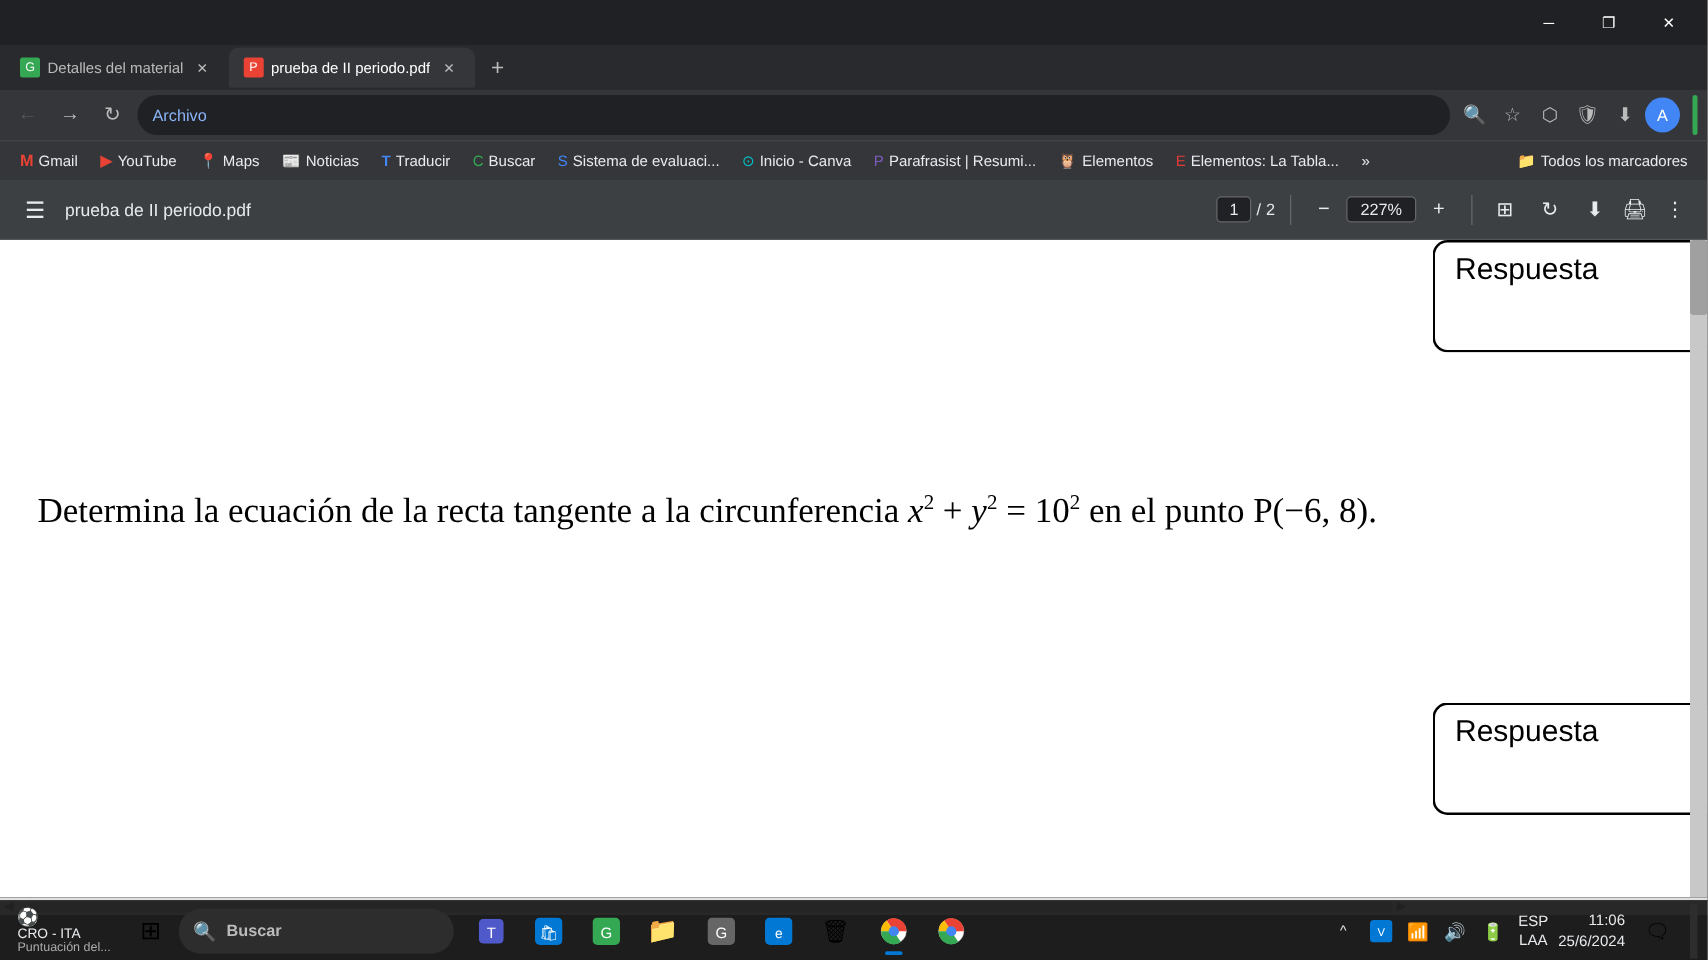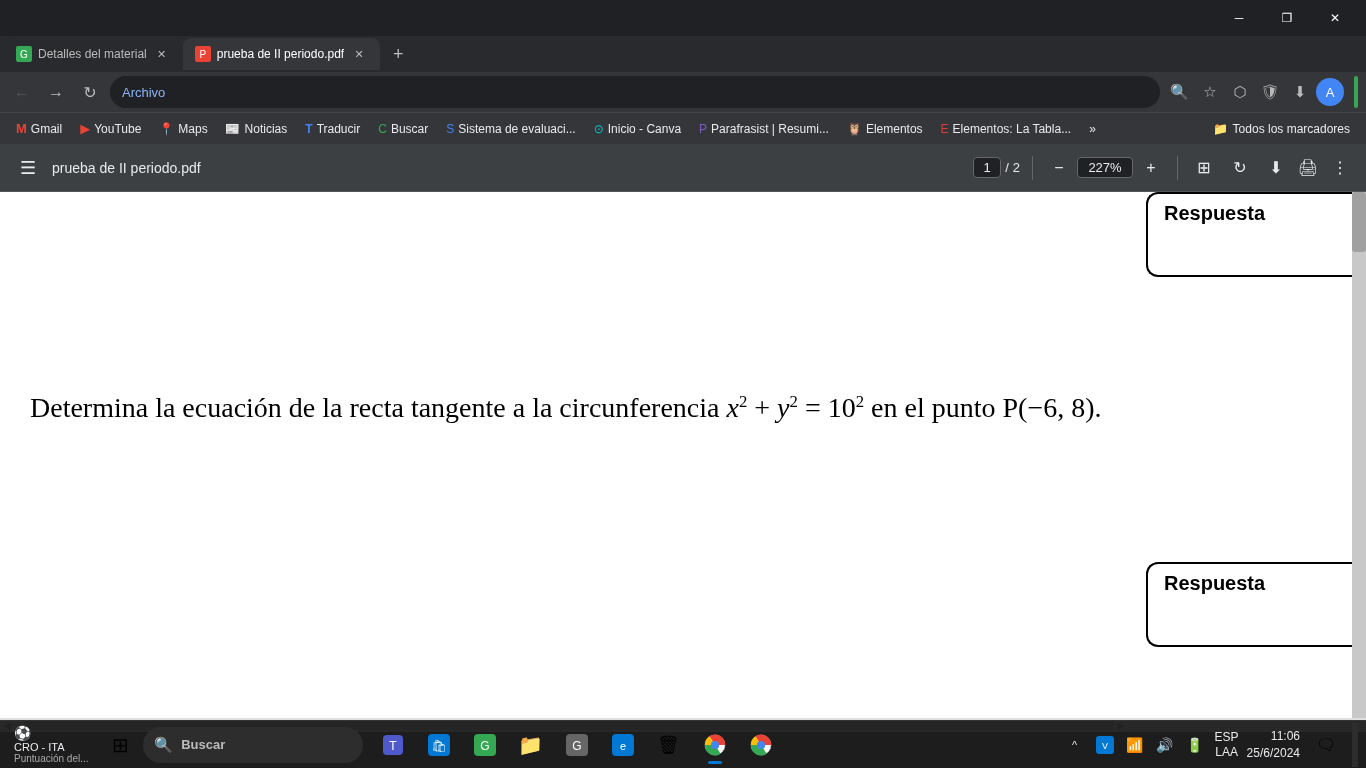--- a/index.html
+++ b/index.html
@@ -316,22 +316,22 @@
       position: absolute;
       right: 0;
       width: 220px;
       border: 2px solid #000;
       border-right: none;
       border-radius: 12px 0 0 12px;
       padding: 8px 16px 50px 16px;
       background: #fff;
     }
     .respuesta-box-title {
-      font-size: 20px;
-      font-weight: bold;
+      font-size: 24px;
+      font-weight: normal;
       font-family: Arial, sans-serif;
     }
     .respuesta-box1 { top: 0; }
     .respuesta-box2 { top: 370px; }
 
     
     .h-scrollbar {
       height: 14px;
       background: #e0e0e0;
       display: flex;

